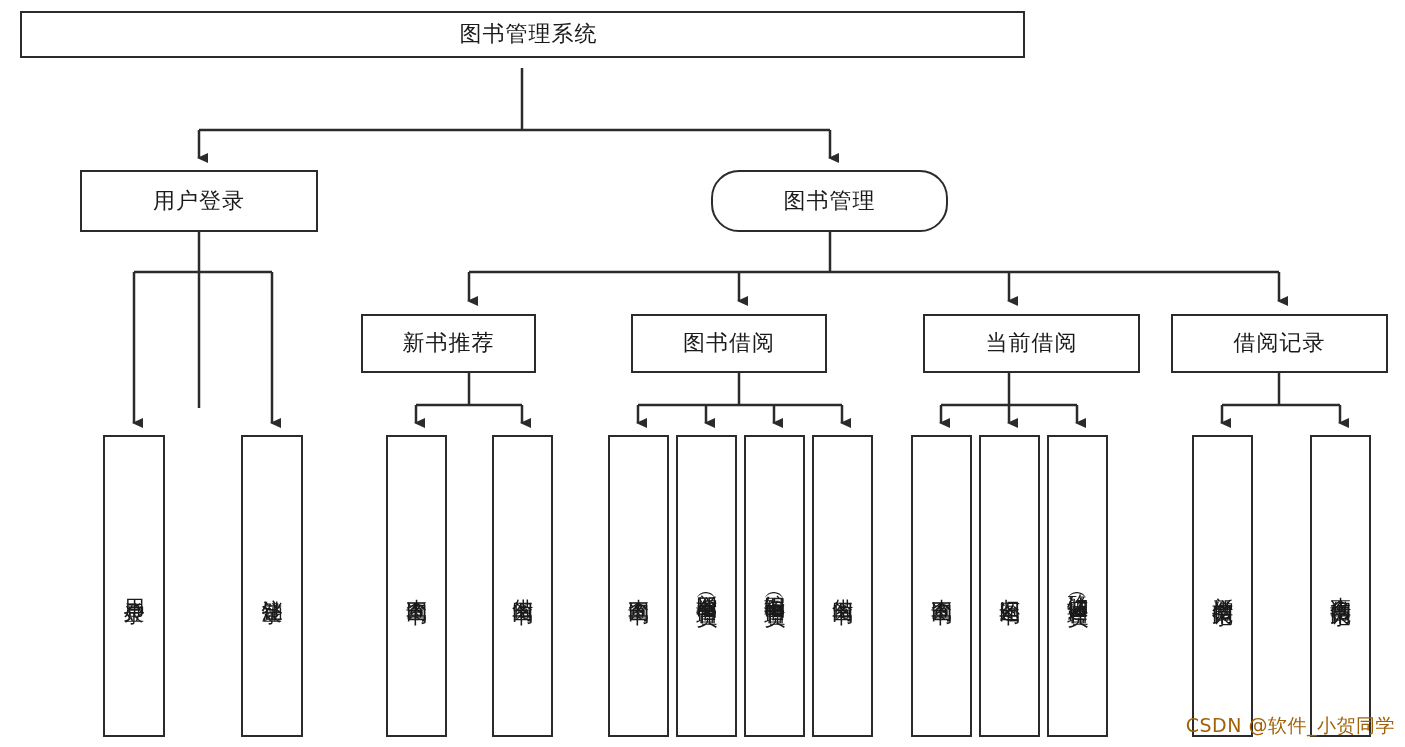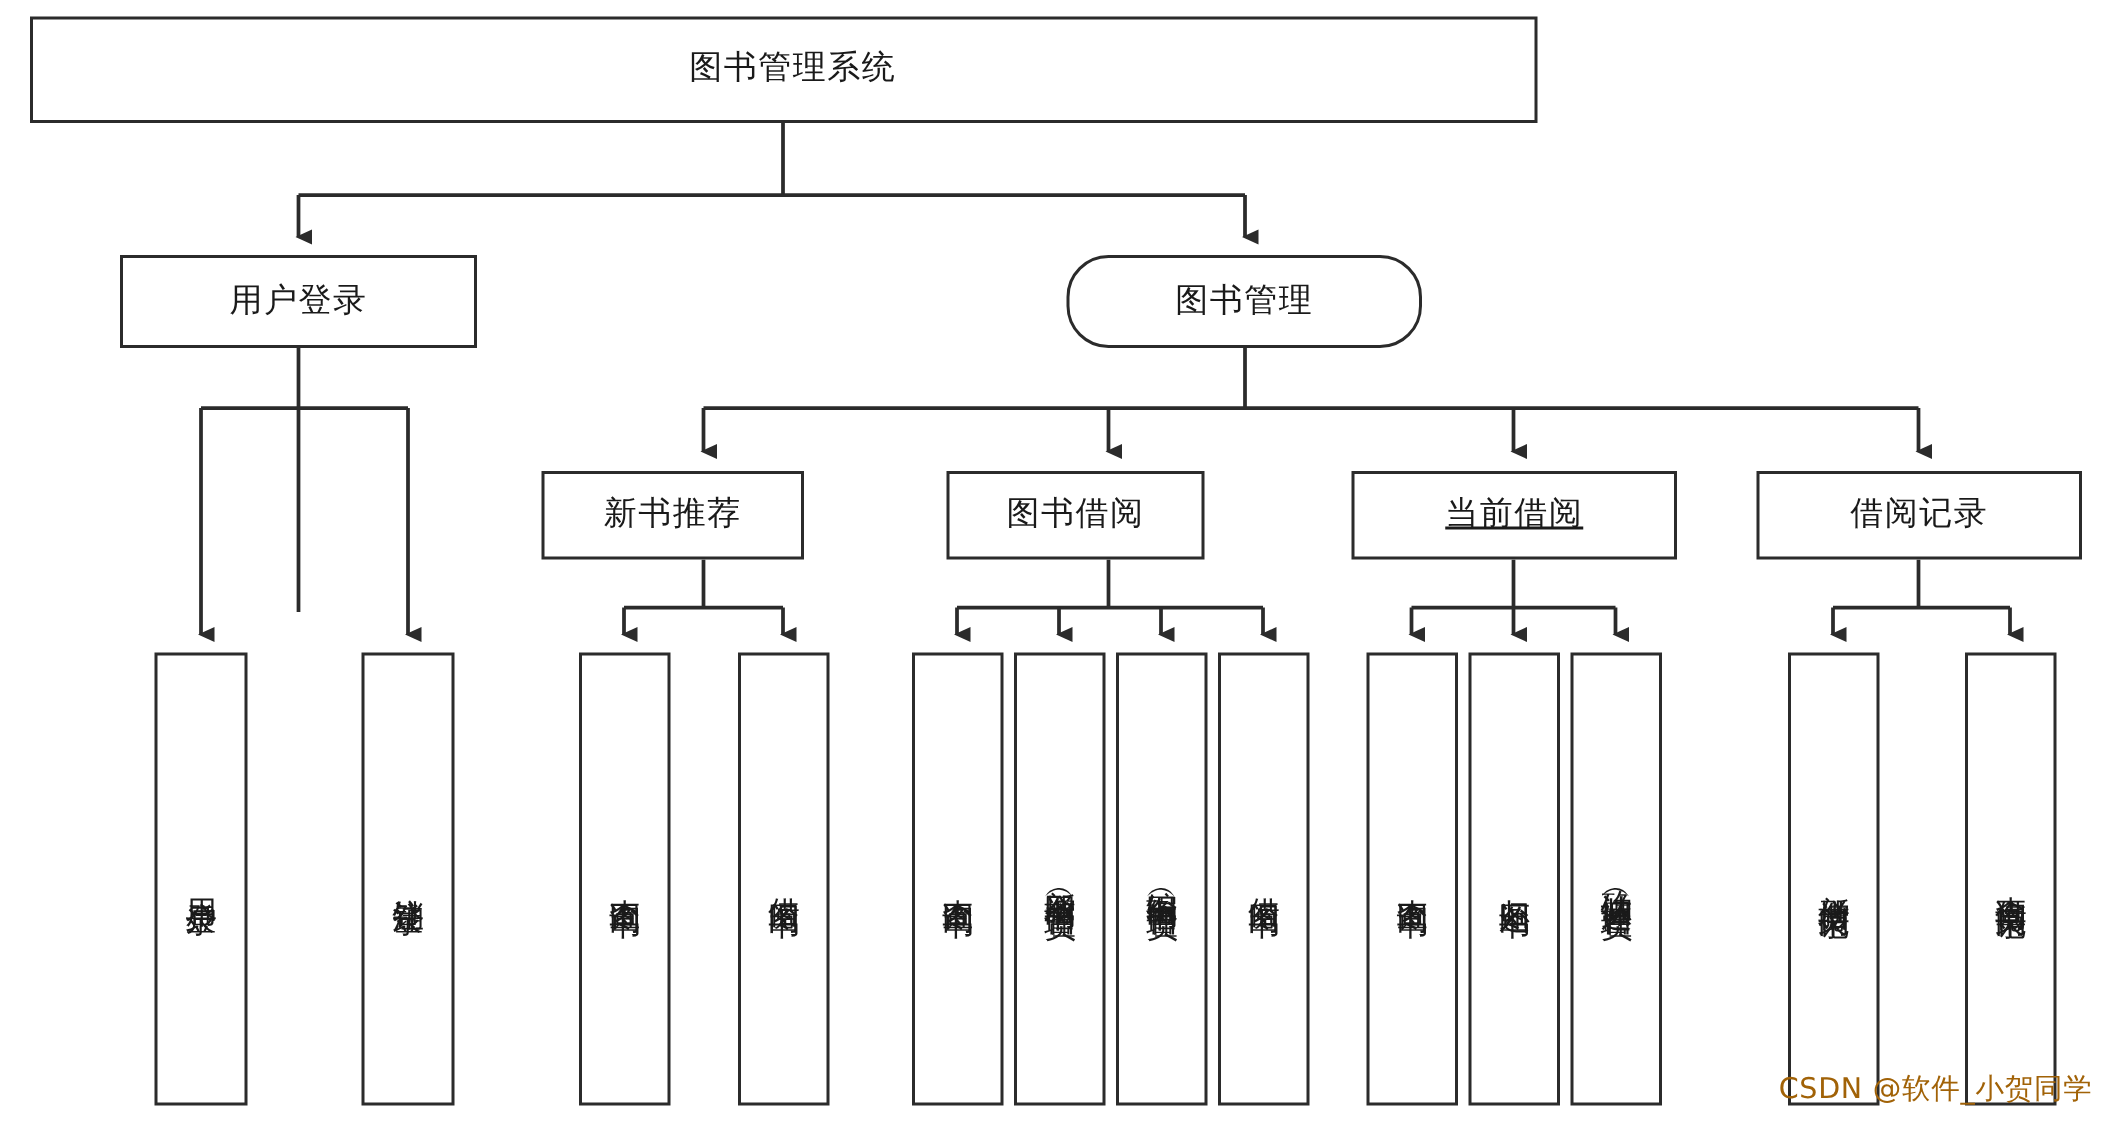--- a/index.html
+++ b/index.html
@@ -120,38 +120,38 @@
       <path d="M1009,405 L1009,423" marker-end="url(#arrow)"></path>
       <path d="M1077,405 L1077,423" marker-end="url(#arrow)"></path>
 
       <path d="M1279,373 L1279,405"></path>
       <path d="M1222,405 L1340,405"></path>
       <path d="M1222,405 L1222,423" marker-end="url(#arrow)"></path>
       <path d="M1340,405 L1340,423" marker-end="url(#arrow)"></path>
     </g>
   </svg>
 
-  <div class="node horiz" style="left:20px; top:11px; width:1005px; height:71px;padding-left:12px;">
+  <div class="node horiz" style="left:20px; top:11px; width:1005px; height:47px;padding-left:12px;">
     <span>图书管理系统</span>
   </div>
 
   <div class="node horiz" style="left:80px; top:170px; width:238px; height:62px;">
     <span>用户登录</span>
   </div>
   <div class="node horiz" style="left:711px; top:170px; width:237px; height:62px;border-radius:28px;">
     <span>图书管理</span>
   </div>
 
   <div class="node horiz" style="left:361px; top:314px; width:175px; height:59px;">
     <span>新书推荐</span>
   </div>
-  <div class="node horiz" style="left:631px; top:314px; width:172px; height:59px;">
+  <div class="node horiz" style="left:631px; top:314px; width:196px; height:59px;">
     <span>图书借阅</span>
   </div>
-  <div class="node horiz" style="left:901px; top:314px; width:217px; height:59px;text-decoration:underline;">
+  <div class="node horiz" style="left:923px; top:314px; width:217px; height:59px;">
     <span>当前借阅</span>
   </div>
   <div class="node horiz" style="left:1171px; top:314px; width:217px; height:59px;align-items:center;">
     <span>借阅记录</span>
   </div>
 
   <div class="node vert" style="left:103px; top:435px; width:62px; height:302px;">
     <span class="vlabel">用户登录</span>
   </div>
   <div class="node vert" style="left:241px; top:435px; width:62px; height:302px;">

